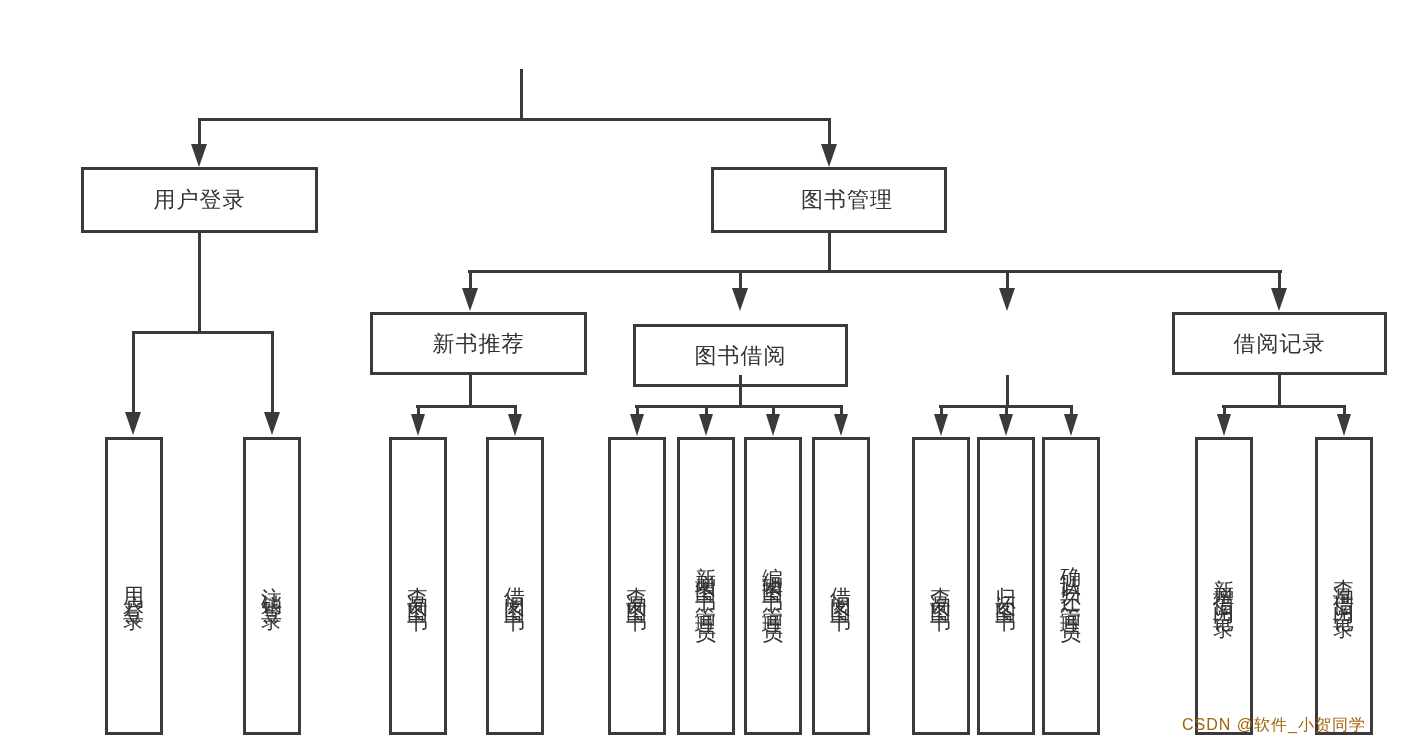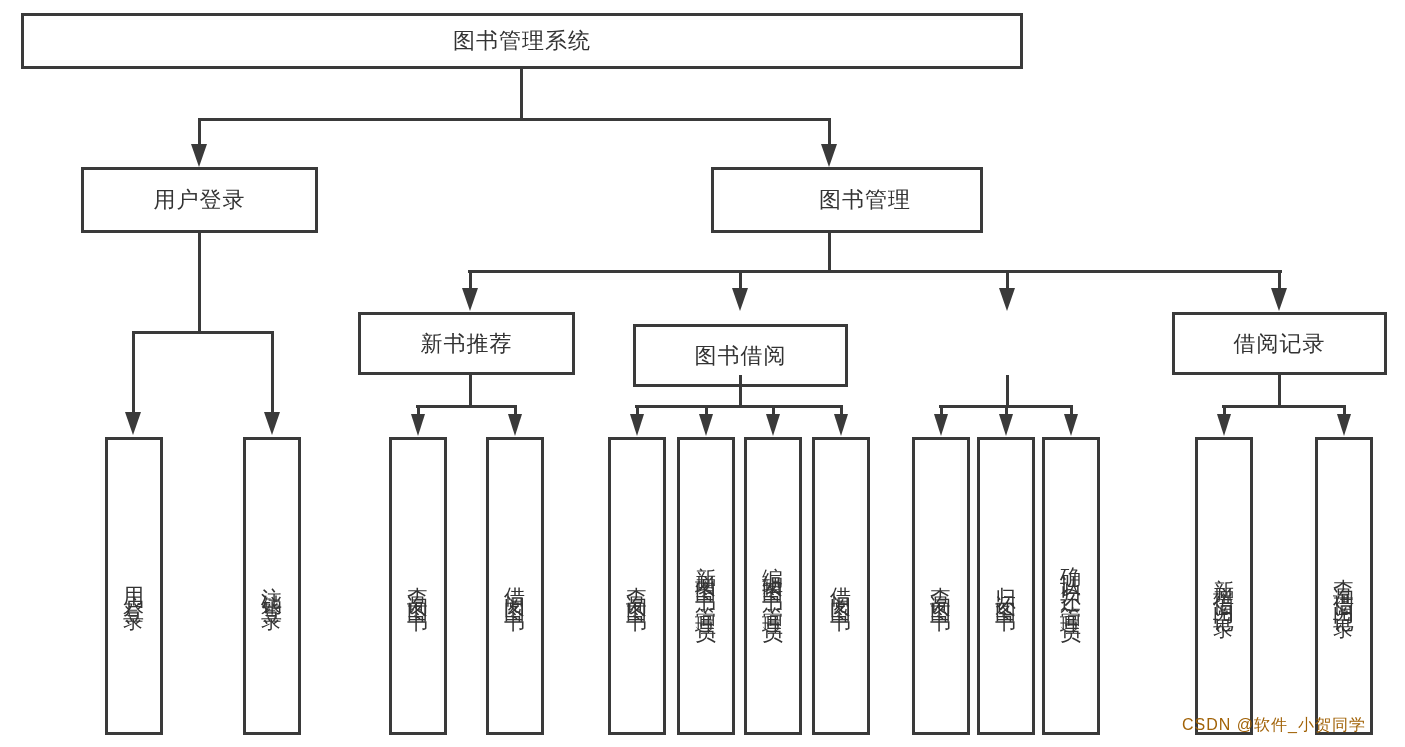--- a/index.html
+++ b/index.html
@@ -48,35 +48,32 @@
     letter-spacing:1px;
     z-index:5;
     white-space:nowrap;
   }
 </style>
 </head>
 <body>
 
 <div class="canvas">
 
-  <div class="box hnode" style="left:21px;top:13px;width:1002px;height:56px;">
-    <span>图书管理系统</span>
-  </div>
 
   <div class="vline" style="left:520px;top:69px;height:51px;"></div>
   <div class="hline" style="left:198px;top:118px;width:633px;"></div>
   <div class="vline" style="left:198px;top:120px;height:26px;"></div>
   <div class="arrow" style="left:191px;top:144px;"></div>
   <div class="vline" style="left:828px;top:120px;height:26px;"></div>
   <div class="arrow" style="left:821px;top:144px;"></div>
 
   <div class="box hnode" style="left:81px;top:167px;width:237px;height:66px;">
     <span>用户登录</span>
   </div>
-  <div class="box hnode" style="left:711px;top:167px;width:272px;height:66px;padding-left:36px;">
+  <div class="box hnode" style="left:711px;top:167px;width:236px;height:66px;padding-left:36px;">
     <span>图书管理</span>
   </div>
 
   <div class="vline" style="left:198px;top:233px;height:100px;"></div>
   <div class="hline" style="left:132px;top:331px;width:142px;"></div>
   <div class="vline" style="left:132px;top:333px;height:80px;"></div>
   <div class="arrow" style="left:125px;top:412px;"></div>
   <div class="vline" style="left:271px;top:333px;height:80px;"></div>
   <div class="arrow" style="left:264px;top:412px;"></div>
 
@@ -84,21 +81,21 @@
   <div class="hline" style="left:468px;top:270px;width:814px;"></div>
   <div class="vline" style="left:469px;top:272px;height:18px;"></div>
   <div class="arrow" style="left:462px;top:288px;"></div>
   <div class="vline" style="left:739px;top:272px;height:18px;"></div>
   <div class="arrow" style="left:732px;top:288px;"></div>
   <div class="vline" style="left:1006px;top:272px;height:18px;"></div>
   <div class="arrow" style="left:999px;top:288px;"></div>
   <div class="vline" style="left:1278px;top:272px;height:18px;"></div>
   <div class="arrow" style="left:1271px;top:288px;"></div>
 
-  <div class="box hnode" style="left:358px;top:312px;width:217px;height:63px;">
+  <div class="box hnode" style="left:370px;top:312px;width:217px;height:63px;">
     <span>新书推荐</span>
   </div>
   <div class="box hnode" style="left:633px;top:324px;width:215px;height:63px;">
     <span>图书借阅</span>
   </div>
   <div class="box hnode" style="left:1172px;top:312px;width:215px;height:63px;">
     <span>借阅记录</span>
   </div>
 
   <div class="vline" style="left:469px;top:375px;height:32px;"></div>

